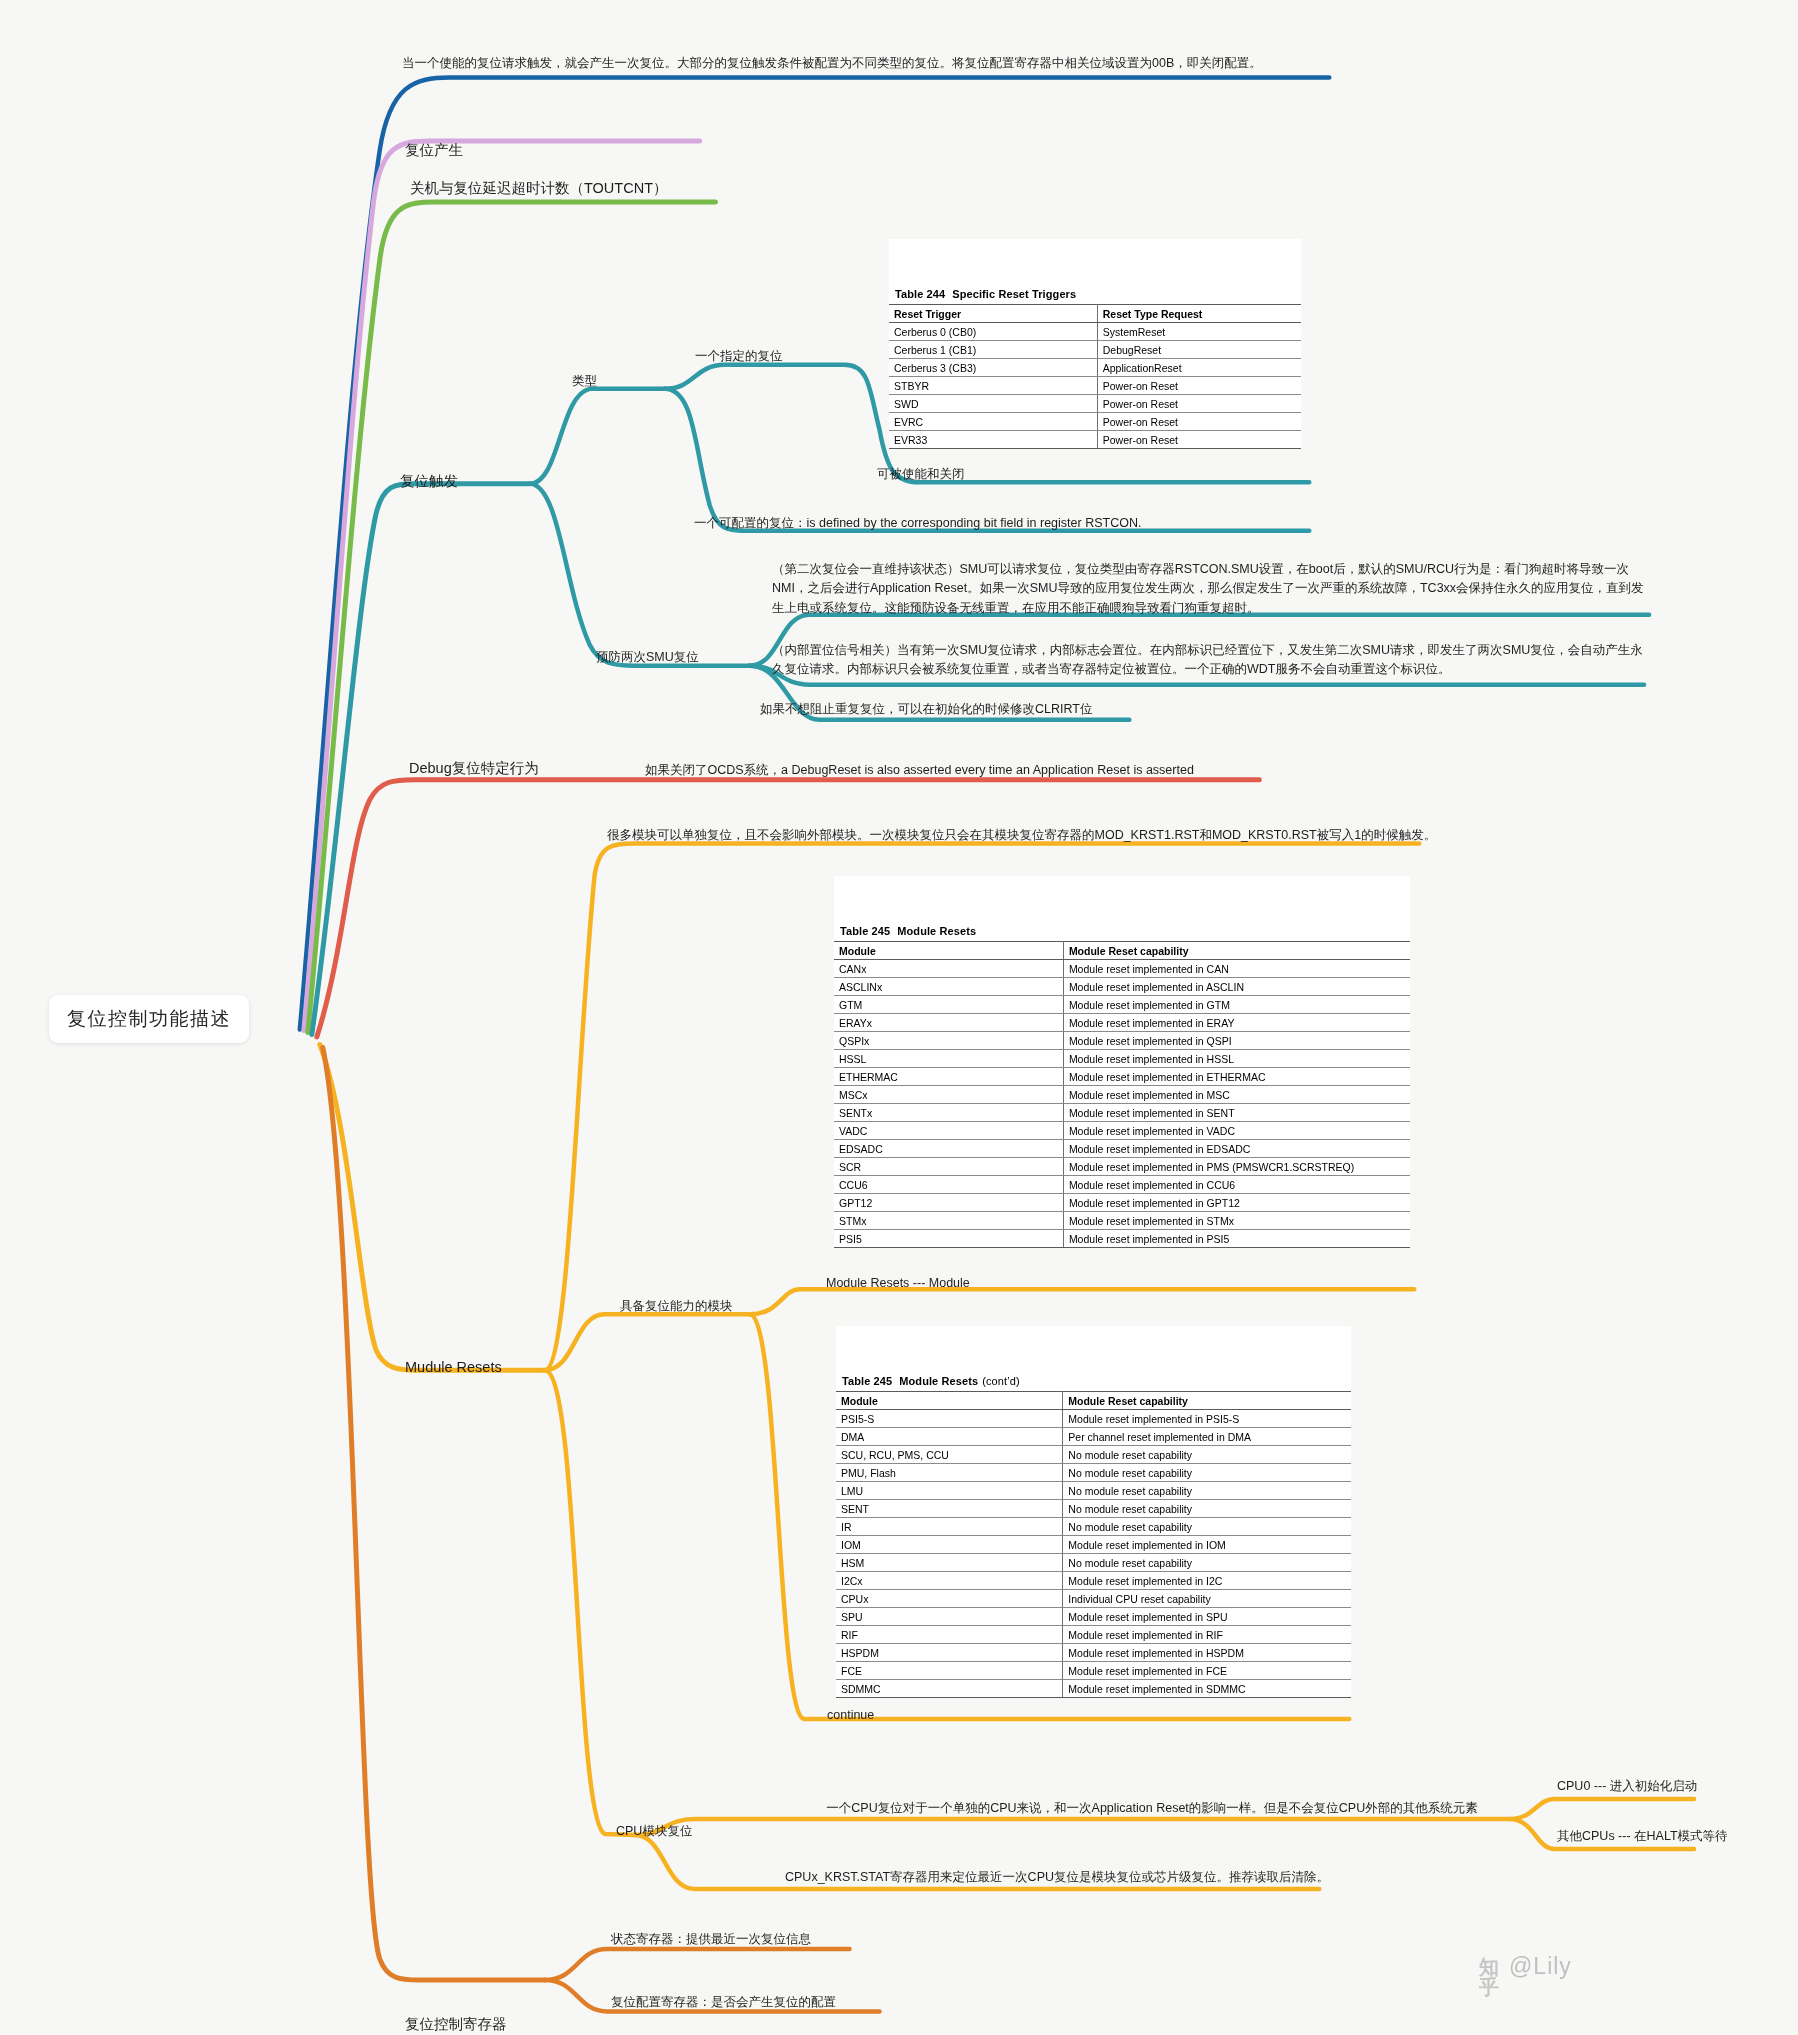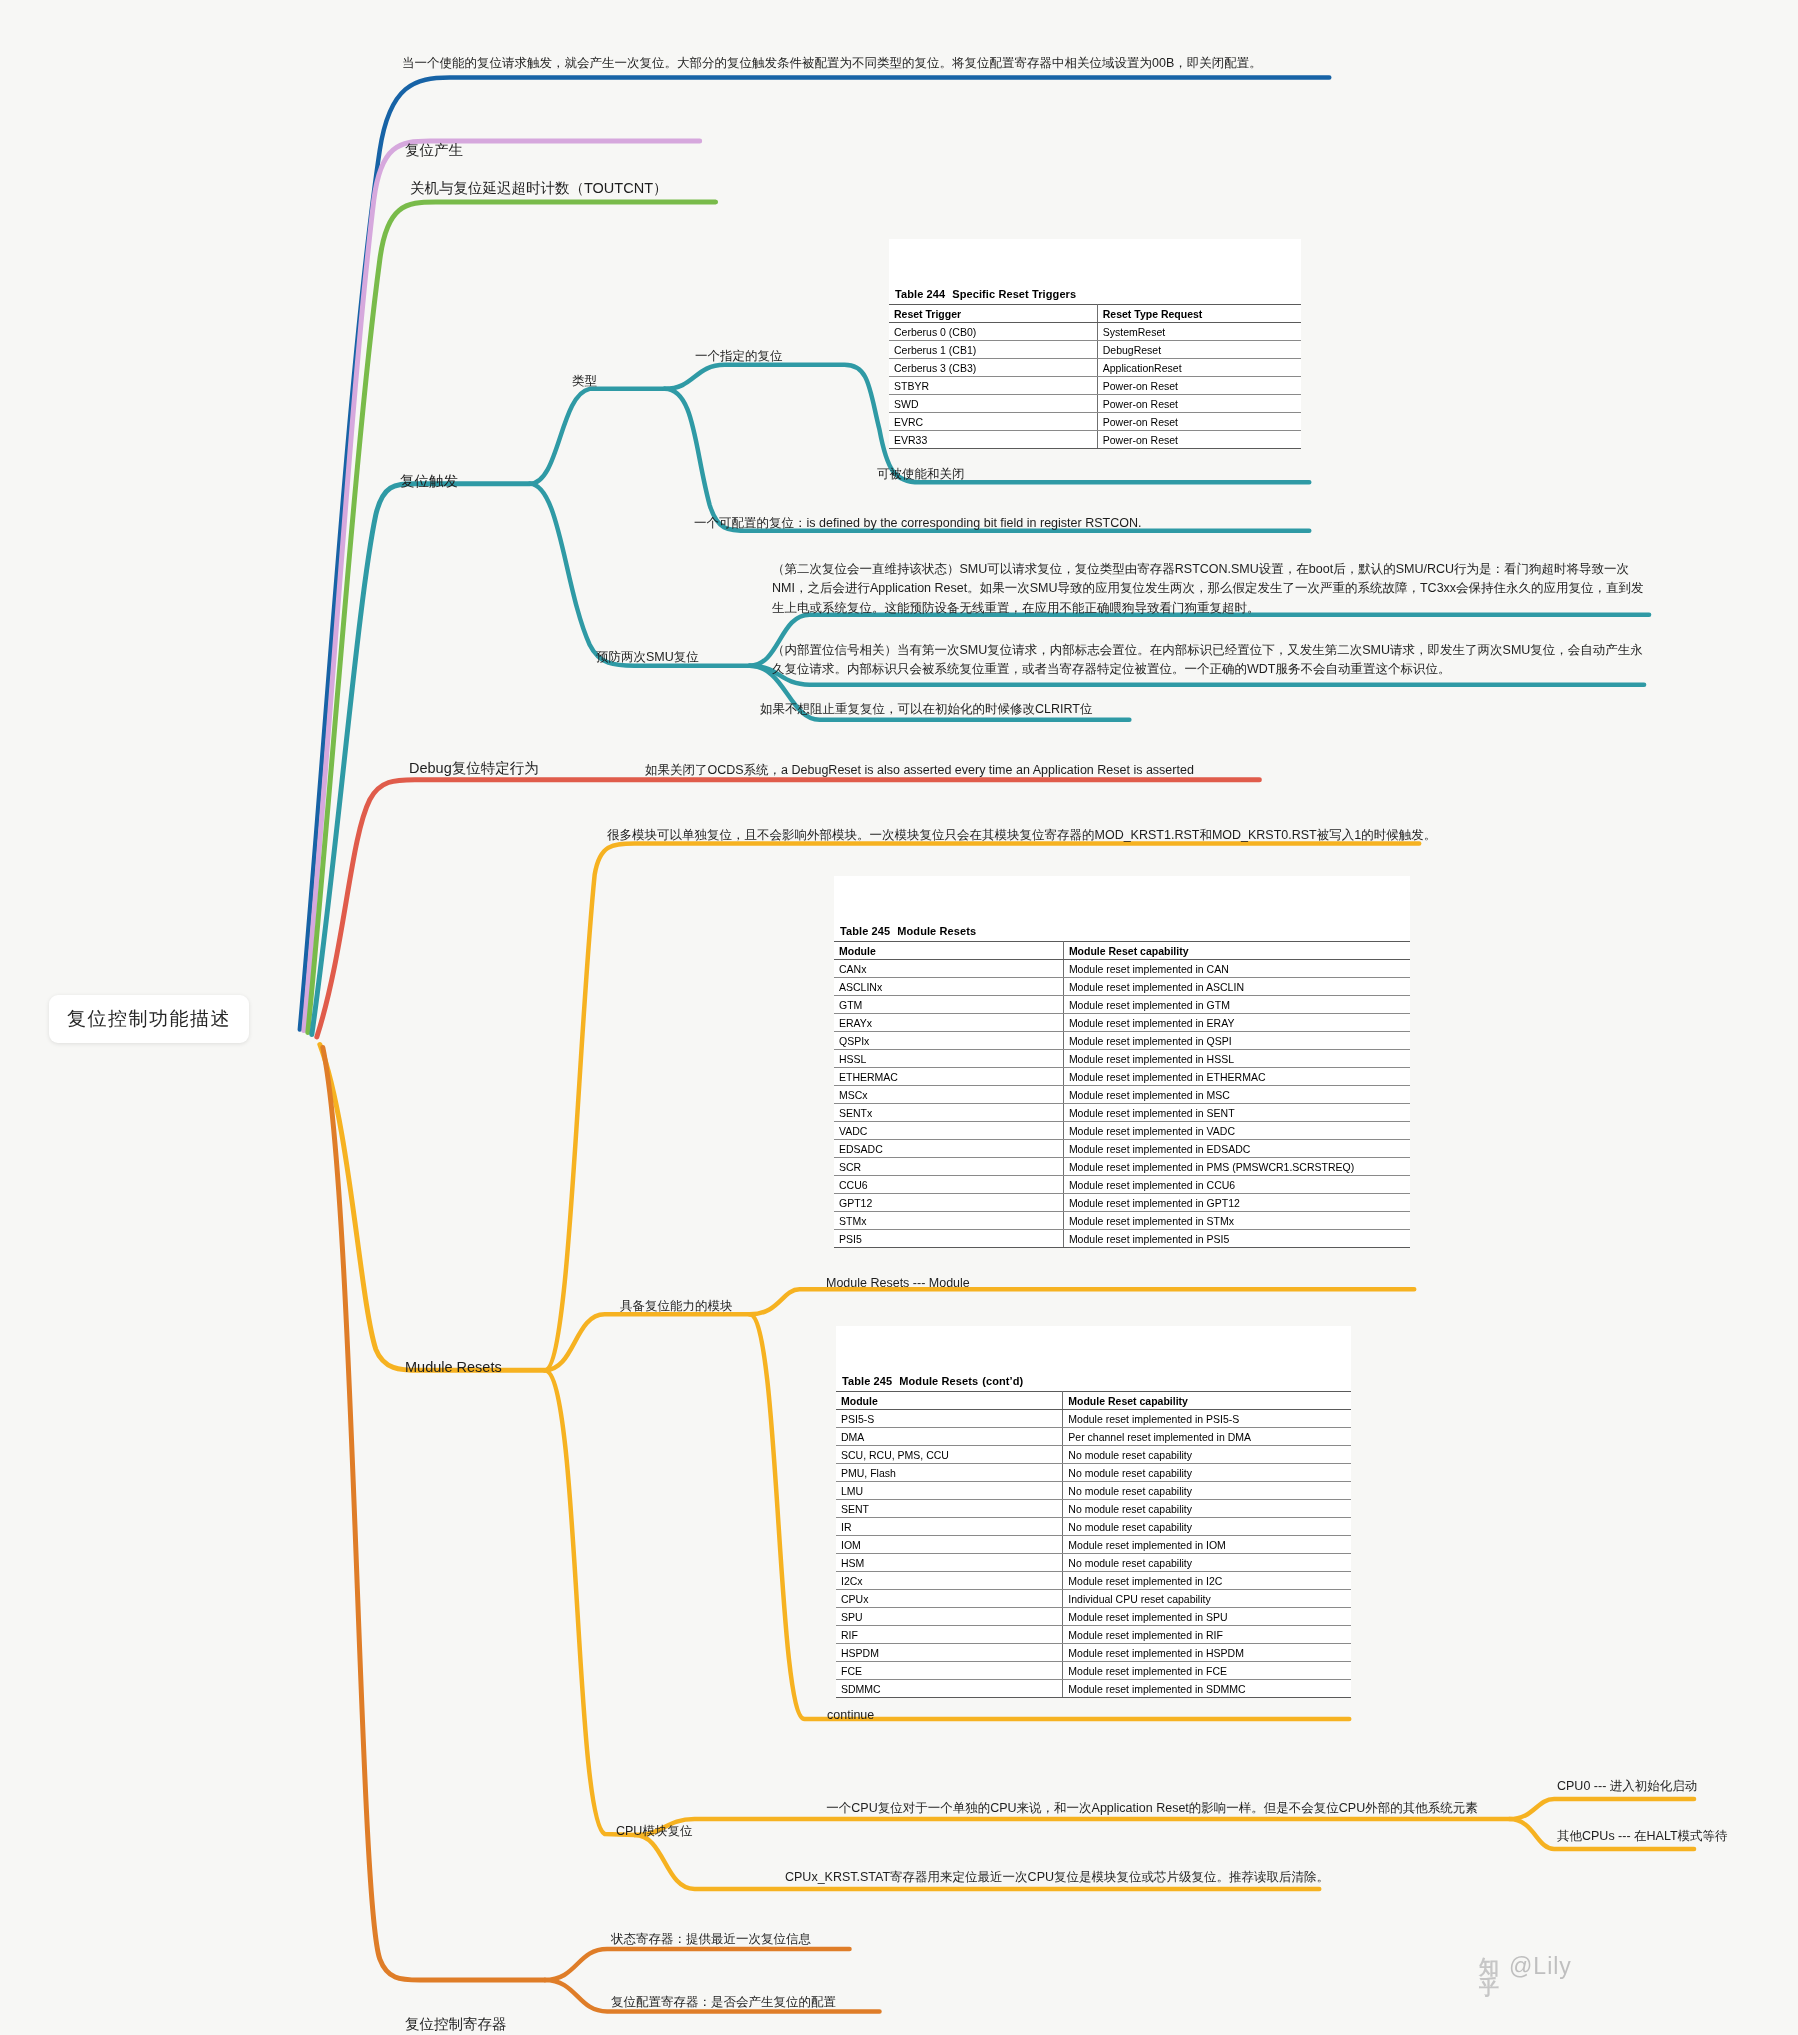--- a/index.html
+++ b/index.html
@@ -35,21 +35,21 @@
     font-family:"Liberation Sans","DejaVu Sans",sans-serif;
     color:#000;
     box-sizing:border-box;
   }
   .doc .cap {
     font-size:11px; font-weight:bold; padding:5px 6px 4px 6px;
     letter-spacing:0.1px;
     margin-top:44px;
   }
   .doc .cap .cap-no { margin-right:7px; }
-  .doc .cap .cont { font-weight:bold;text-align:right; }
+  .doc .cap .cont { font-weight:normal;text-align:right; }
   .doc table { width:100%; border-collapse:collapse; table-layout:fixed; }
   .doc th, .doc td {
     font-size:10.5px; text-align:left; padding:2.5px 5px;
     border-bottom:0.8px solid #8a8a8a;
     vertical-align:middle; white-space:nowrap; overflow:hidden;
   }
   .doc th { font-weight:bold; border-bottom:1.2px solid #5a5a5a; }
   .doc thead tr:first-child th { border-top:1.2px solid #5a5a5a; }
   .doc td.c1, .doc th.c1 { border-right:0.8px solid #6f6f6f; }
   .doc tbody tr:last-child td { border-bottom:1.2px solid #5a5a5a; }

